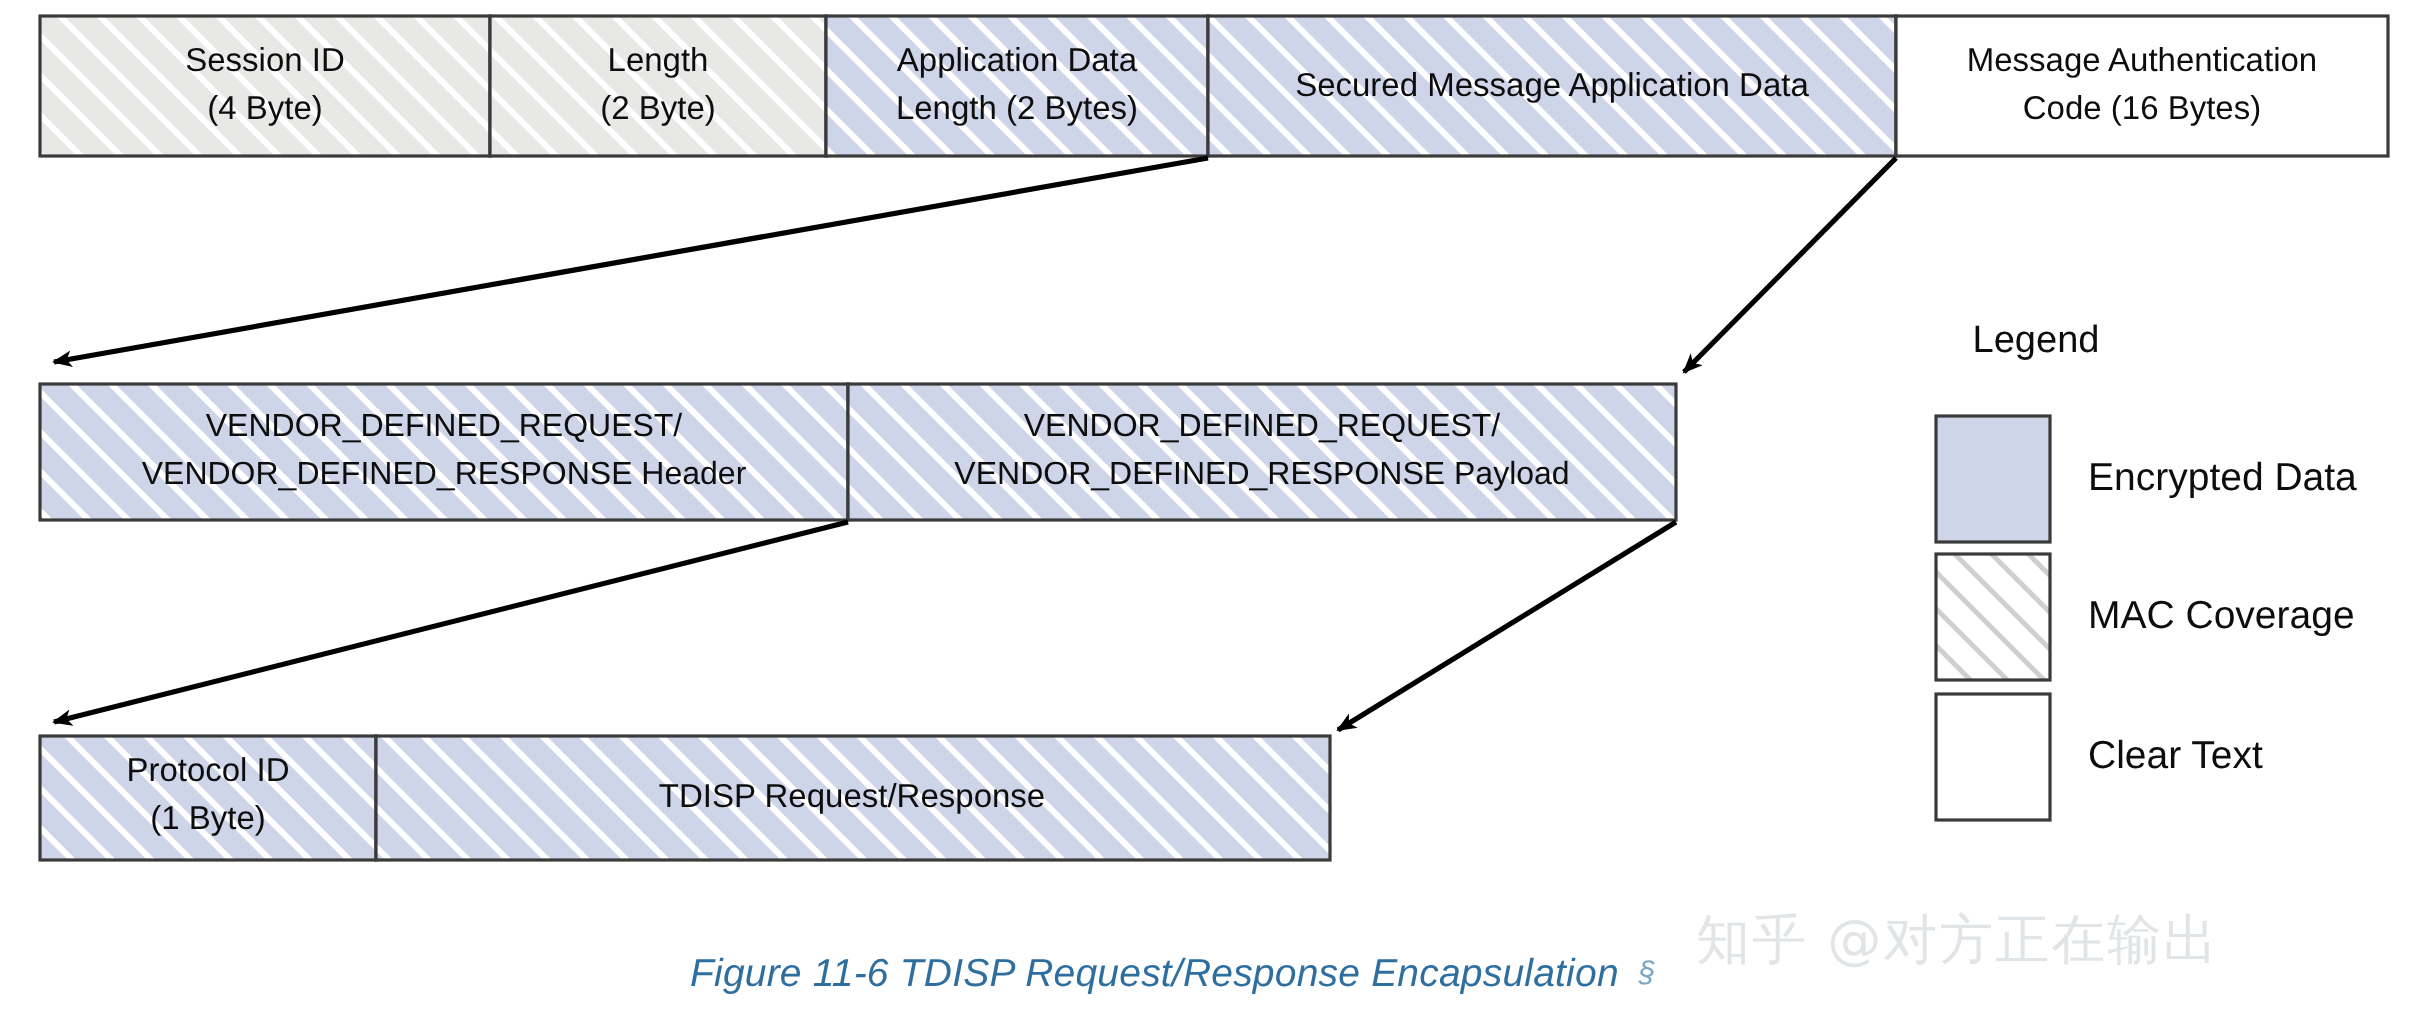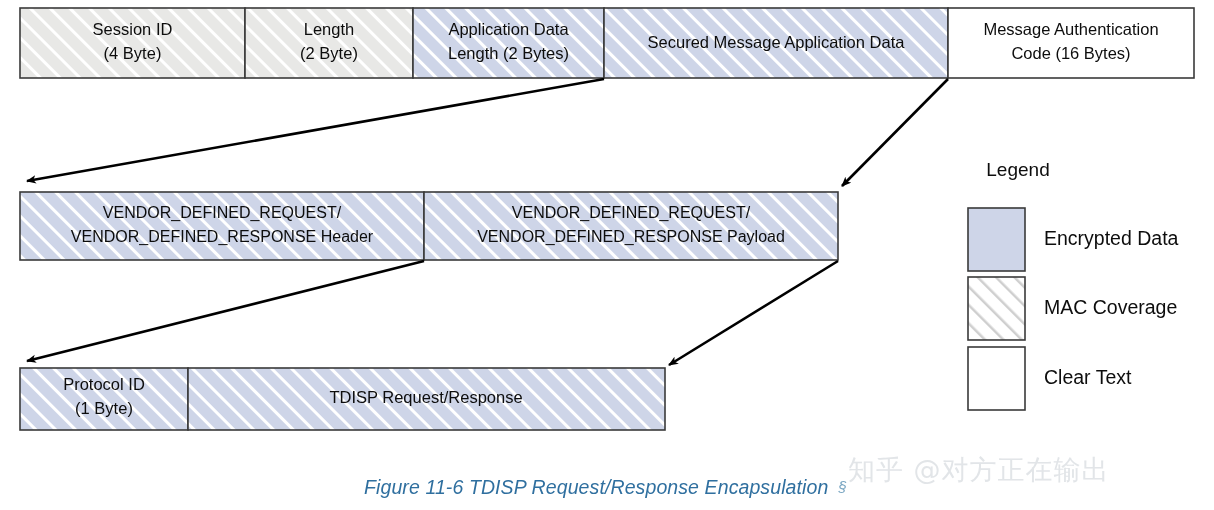--- a/index.html
+++ b/index.html
@@ -54,21 +54,20 @@
   .caption-text {
     position: absolute;
     left: 345px;
     top: 476px;
     font-family: "Liberation Sans", sans-serif;
     font-style: italic;
     font-size: 19.5px;
     color: #2f6f9f;
     white-space: nowrap;
     letter-spacing: 0.1px;
-    margin-left: 19px;
   }
   .caption-sec {
     font-style: italic;
     font-size: 15px;
     color: #7aa6c2;
     margin-left: 10px;
     vertical-align: 2px;
   }
   .watermark {
     position: absolute;

